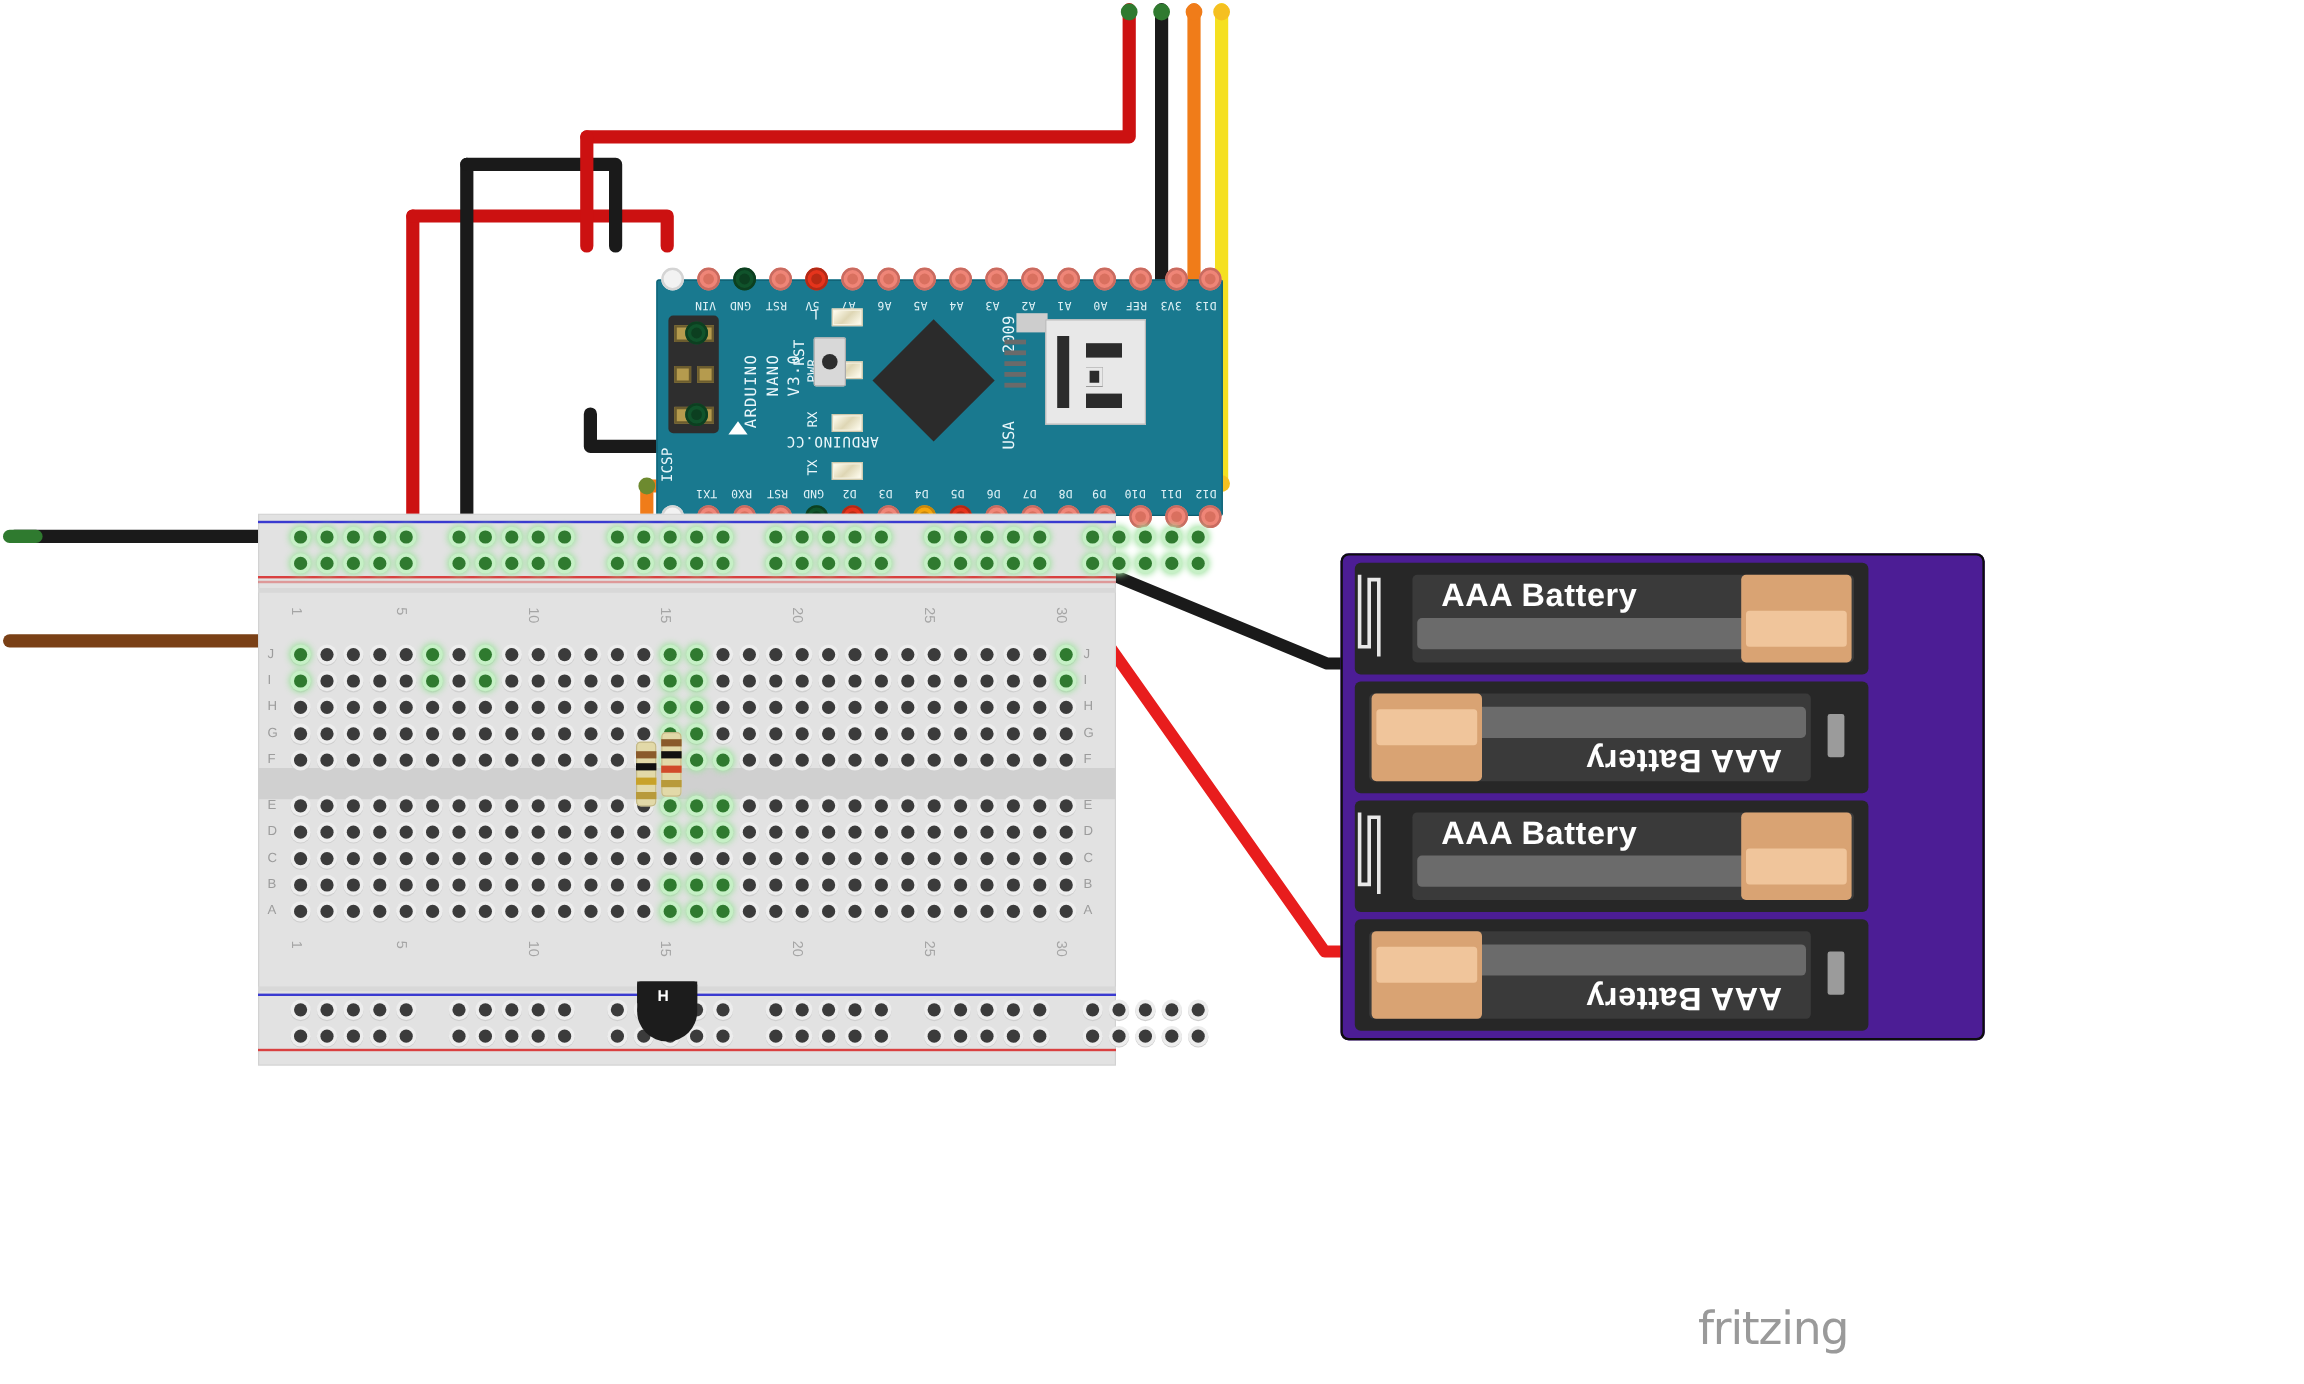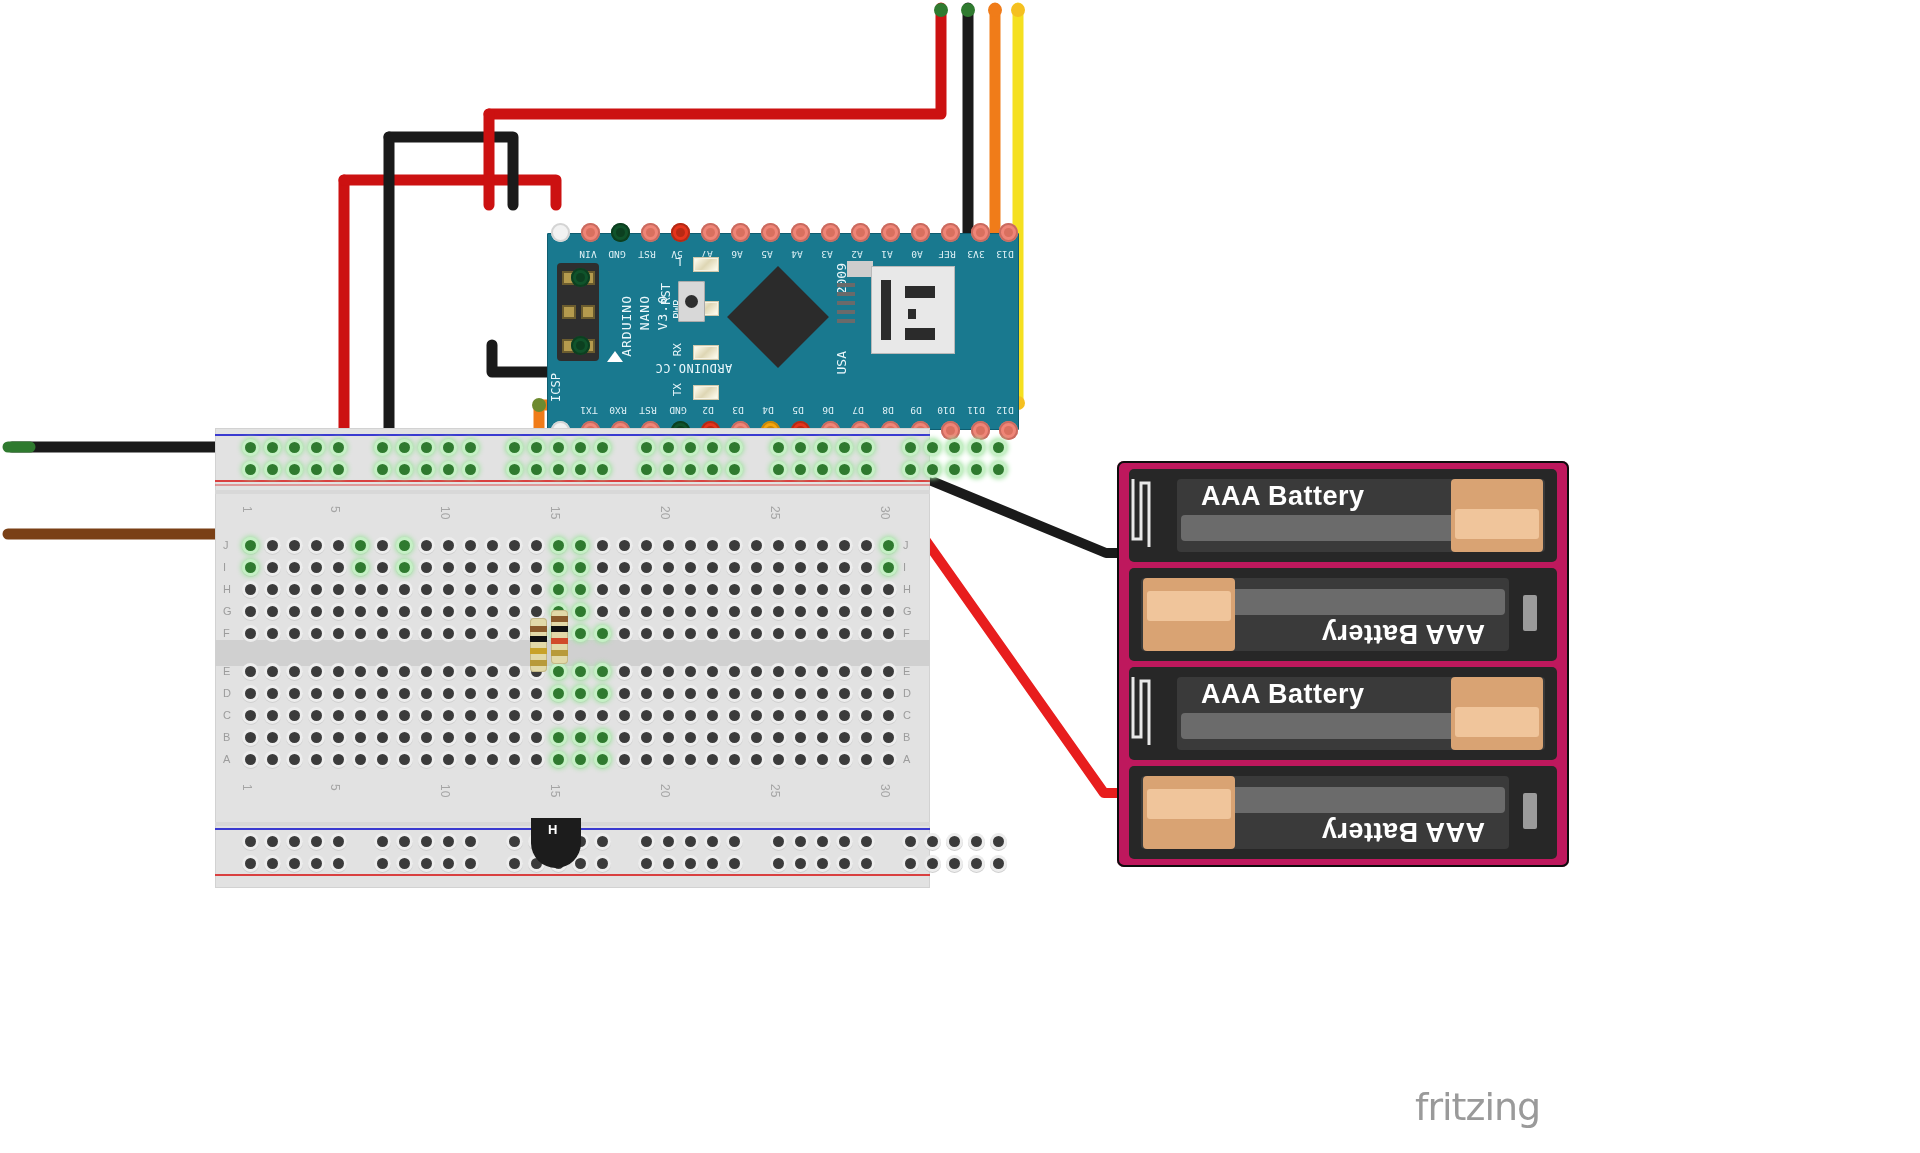--- a/index.html
+++ b/index.html
@@ -63,21 +63,21 @@
   .bb-strip{position:absolute;left:0;width:715px;height:2px;}
   .bb-chan{position:absolute;left:0;width:715px;height:26px;background:#d0d0d0;}
   .bb-hole{position:absolute;width:11px;height:11px;border-radius:50%;background:#3b3b3b;
       box-shadow:0 0 0 3px #ededed, 0 1px 0 3px #cfcfcf;}
   .bb-hole.g{background:#2f7a2f;box-shadow:0 0 0 3px #c6f0c6,0 0 5px 4px #9fe29f;}
   .bb-lbl{position:absolute;color:#9c9c9c;font-size:11px;font-family:"Liberation Sans",sans-serif;}
   .bb-num{position:absolute;color:#a5a5a5;font-size:12px;transform:rotate(90deg);
       transform-origin:left top;font-family:"Liberation Sans",sans-serif;}
 
   
-  #batt{position:absolute;left:1117px;top:461px;width:452px;height:406px;background:#be185d;
+  #batt{position:absolute;left:1117px;top:461px;width:537px;height:406px;background:#4c1d95;
         border-radius:7px;box-shadow:inset 0 0 0 2px #0d0d0d;}
   .cell{position:absolute;left:12px;width:428px;height:93px;border-radius:5px;background:#272727;}
   .cell .body{position:absolute;left:48px;top:10px;width:368px;height:73px;border-radius:4px;
         background:#3a3a3a;}
   .cell .band{position:absolute;left:52px;top:46px;width:316px;height:26px;border-radius:4px;
         background:#6b6b6b;}
   .cell .cap{position:absolute;top:10px;width:92px;height:73px;border-radius:4px;
         background:#d9a373;}
   .cell .cap .hl{position:absolute;left:4px;top:30px;right:4px;height:30px;border-radius:3px;
         background:#f0c59b;}

